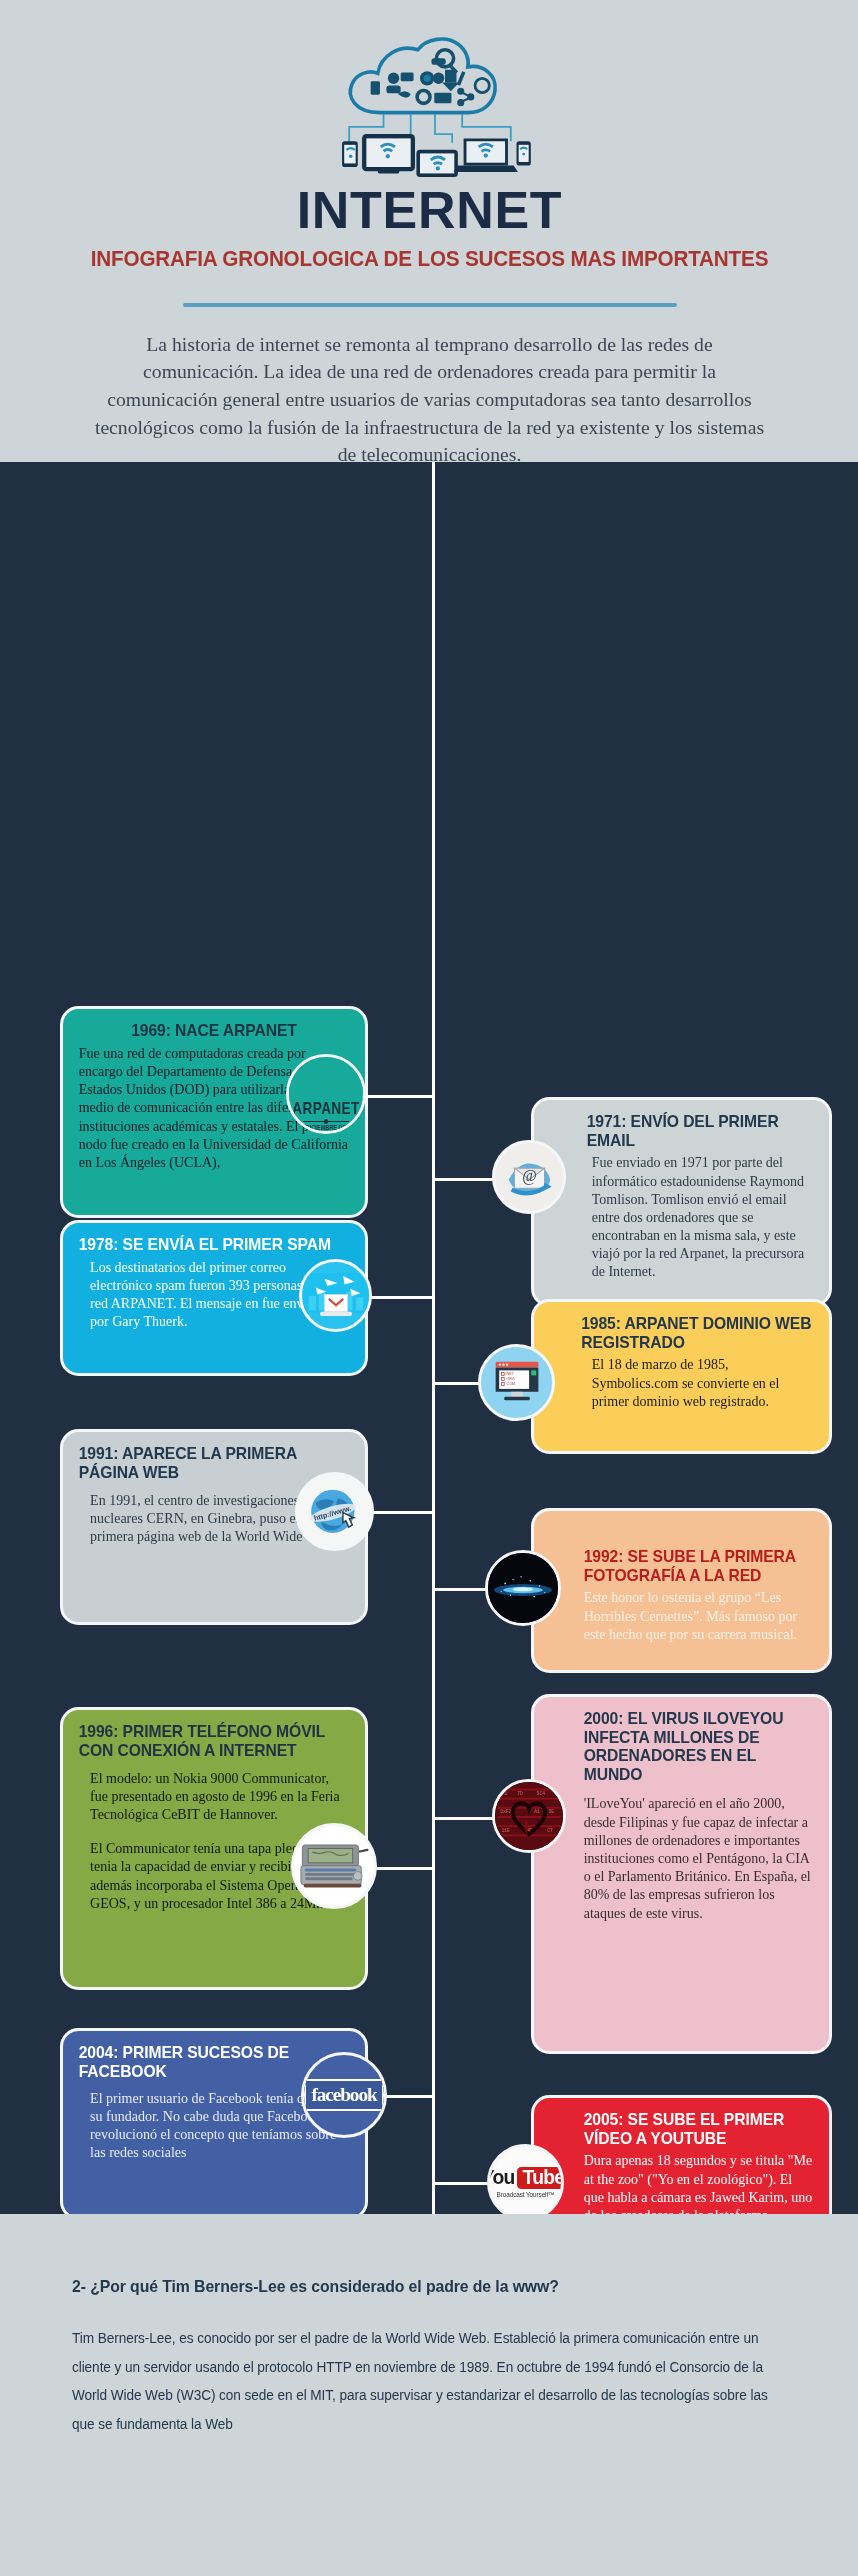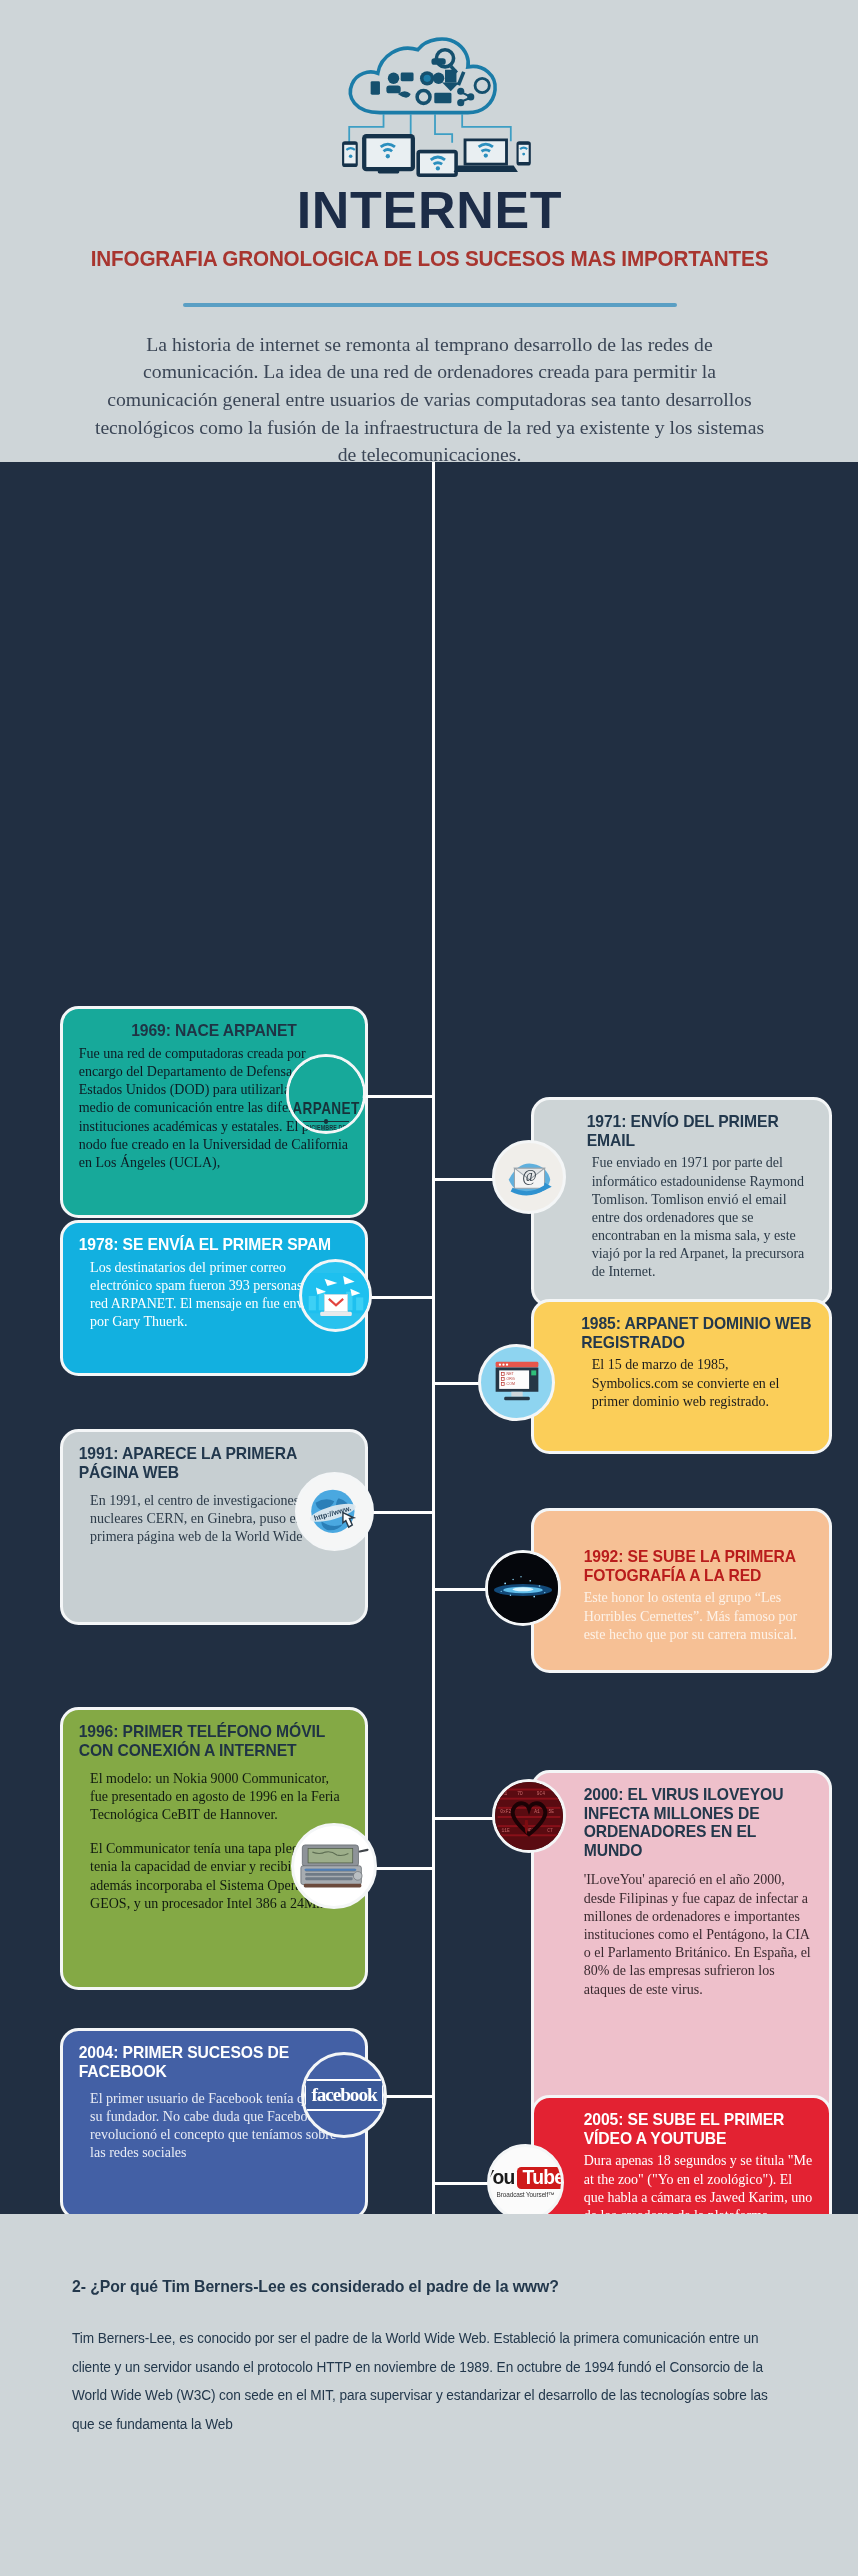--- a/index.html
+++ b/index.html
@@ -359,21 +359,21 @@
       </g>
       <rect x="30" y="44" width="32" height="24" fill="#ffffff" stroke="#d6dadd"></rect>
       <path d="M36 50 l10 9 l10 -9" stroke="#e2443e" stroke-width="3" fill="none"></path>
       <rect x="24" y="68" width="44" height="6" rx="2" fill="#e7eaec"></rect>
     </svg>
   </div>
 
   <div class="connector" style="left:432px; top:920px; width:86px;"></div>
   <div class="card right c-yellow" style="top:837px; height:155px;">
     <div class="card-title" style="padding-left:31.5px">1985: ARPANET DOMINIO WEB REGISTRADO</div>
-    <div class="card-body" style="padding-left:42px">El 15 de marzo de 1985, Symbolics.com se convierte en el primer dominio web registrado.</div>
+    <div class="card-body" style="padding-left:42px">El 18 de marzo de 1985, Symbolics.com se convierte en el primer dominio web registrado.</div>
   </div>
   <div class="bubble" style="left:478px; top:882px; width:77px; height:77px; background:#8ed4f0;">
     <svg width="52" height="47" viewBox="0 0 72 66">
       <rect x="6" y="4" width="60" height="8" rx="2" fill="#e8564b"></rect>
       <circle cx="12" cy="8" r="1.6" fill="#fff"></circle>
         <circle cx="17" cy="8" r="1.6" fill="#fff"></circle>
         <circle cx="22" cy="8" r="1.6" fill="#fff"></circle>
       <rect x="6" y="12" width="60" height="34" fill="#253746"></rect>
       <rect x="11" y="16" width="42" height="26" fill="#fdfdfd"></rect>
       <g font-family="Liberation Sans, sans-serif" font-size="5" fill="#b8362f">
@@ -452,21 +452,21 @@
         <rect x="10" y="43" width="68" height="4" rx="1.5"></rect>
         <rect x="10" y="49" width="66" height="4" rx="1.5"></rect>
       </g>
       <rect x="9" y="37" width="72" height="3" rx="1.5" fill="#4f7fb8"></rect>
       <circle cx="83" cy="47" r="6" fill="#b9bec2" stroke="#6c7176"></circle>
       <rect x="8" y="58" width="80" height="5" rx="2" fill="#6b4a3c"></rect>
     </svg>
   </div>
 
   <div class="connector" style="left:432px; top:1355px; width:90px;"></div>
-  <div class="card right c-pink" style="top:1308px; height:360px;">
+  <div class="card right c-pink" style="top:1232px; height:360px;">
     <div class="card-title" style="padding-left:34px">2000: EL VIRUS ILOVEYOU INFECTA MILLONES DE ORDENADORES EN EL MUNDO</div>
     <div class="card-body" style="padding-left:34px; margin-top:11.4px">'ILoveYou' apareció en el año 2000, desde Filipinas y fue capaz de infectar a millones de ordenadores e importantes instituciones como el Pentágono, la CIA o el Parlamento Británico. En España, el 80% de las empresas sufrieron los ataques de este virus.</div>
   </div>
   <div class="bubble" style="left:492px; top:1317px; width:74px; height:74px; background:#2a0608;">
     <svg width="74" height="74" viewBox="0 0 104 104">
       <rect width="104" height="104" fill="#5a0b11"></rect>
       <g fill="#a81520" opacity="0.6">
         <rect x="4" y="10" width="96" height="3"></rect>
           <rect x="4" y="24" width="96" height="3"></rect>
         <rect x="4" y="38" width="96" height="3"></rect>

